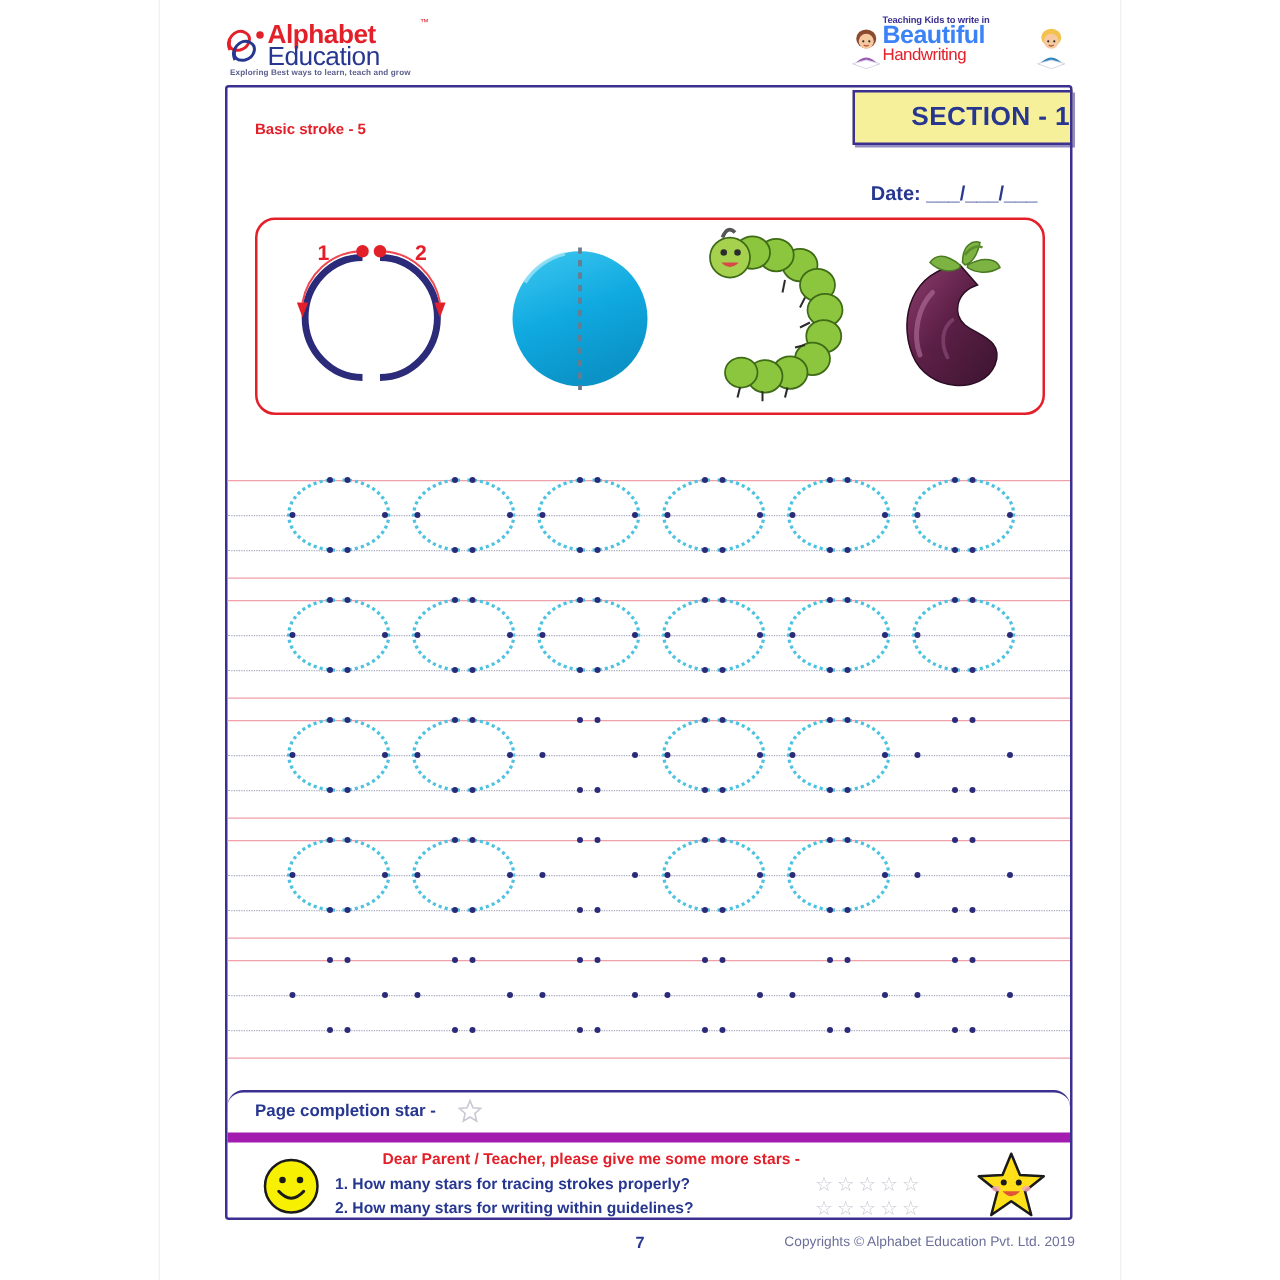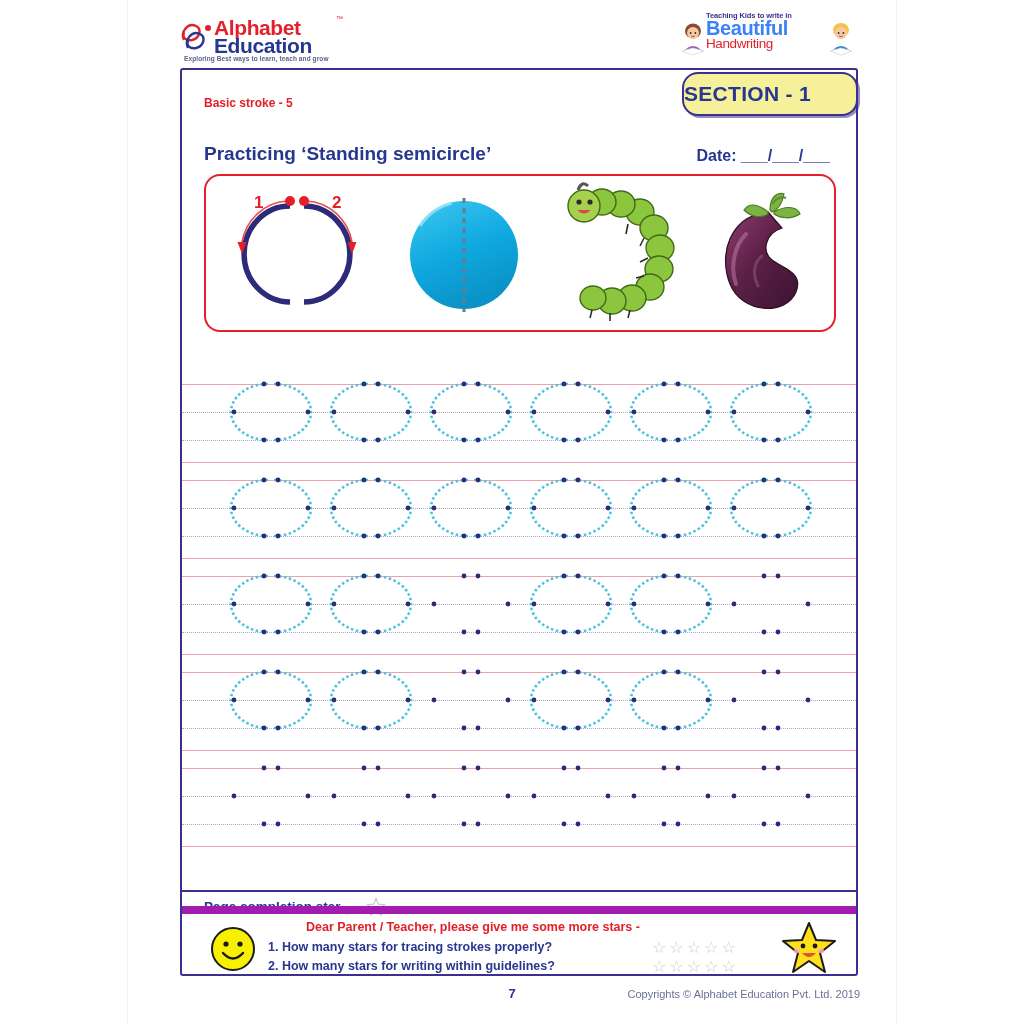--- a/index.html
+++ b/index.html
@@ -33,43 +33,43 @@
   }
   .logo-mark { position:absolute; left:0; top:6px; width:42px; height:34px; }
   .logo-alphabet {
     position:absolute; left:36px; top:4px;
     font-size:21px; font-weight:bold; color:#e3202a; letter-spacing:-0.4px;
     font-family:"Liberation Sans", sans-serif;
   }
   .logo-tm { position:absolute; left:158px; top:3px; font-size:7px; color:#e3202a; }
   .logo-education {
     position:absolute; left:36px; top:22px;
-    font-size:21px; font-weight:bold; color:#27378f; letter-spacing:-0.4px;
+    font-size:21px; font-weight:normal; color:#27378f; letter-spacing:-0.4px;
   }
   .logo-tag {
     position:absolute; left:6px; top:43px;
     font-size:6.5px; color:#5b5f8c; letter-spacing:0.1px; font-weight:bold;
   }
 
   .logo-right { position:absolute; right:36px; top:8px; width:190px; height:54px; }
   .lr-text { position:absolute; left:36px; top:3px; width:104px; text-align:left; }
   .lr-line1 { font-size:7.5px; font-weight:bold; color:#3b2f8f; letter-spacing:-0.1px; white-space:nowrap;}
   .lr-line2 { font-size:20px; font-weight:bold; color:#3b82f6; line-height:16px; letter-spacing:-0.4px;}
   .lr-line3 { font-size:13.5px; font-weight:normal; color:#e3202a; line-height:15px; letter-spacing:-0.4px;}
   .kid { position:absolute; top:12px; width:34px; height:36px; }
   .kid-l { left:6px; } .kid-r { right:2px; }
 
   
   .section-badge {
     position:absolute; right:-2px; top:2px;
     width:176px; height:44px;
     background:#f7f09a;
     border:2px solid #3b2f8f;
-    border-radius:16px;
-    display:flex; align-items:center; justify-content:flex-start;
+    border-radius:0;
+    display:flex; align-items:center; justify-content:flex-end;
     box-shadow:2px 2px 0 rgba(59,47,143,.55);
   }
   .section-badge span { font-size:21px; font-weight:bold; color:#27378f; letter-spacing:0.3px; }
 
   
   .basic-stroke {
     position:absolute; left:22px; top:26px;
     font-size:12px; font-weight:bold; color:#e3202a;
   }
   .practicing {
@@ -102,22 +102,23 @@
   .prow { position:relative; width:100%; }
   .line { position:absolute; left:0; width:100%; }
   .line-solid { border-top:1px solid #f0a0a8; }
   .line-dot {
     border-top:1px dotted #a9a9c4;
   }
   .row-shapes { position:absolute; left:0; top:0; width:100%; height:100%; }
 
   
   .page-star {
-    position:absolute; left:0; bottom:68px; width:100%; height:16px;
+    position:absolute; left:0; bottom:68px; width:100%; height:34px;
     border-top:2px solid #3b2f8f;
+    border-radius:13px;
   }
   .page-star .lbl {
     position:absolute; left:22px; top:7px;
     font-size:13.5px; font-weight:bold; color:#27378f;
   }
   .page-star .st { position:absolute; left:184px; top:5px; }
 
   .parent-box {
     position:absolute; left:0; bottom:0; width:100%; height:68px;
     border-top:8px solid #a21caf;
@@ -193,21 +194,20 @@
     </svg>
   </div>
 
   <div id="sheet">
 
     <div class="section-badge">
       <span>SECTION - 1</span>
     </div>
 
     <div class="basic-stroke">Basic stroke - 5</div>
-    <div class="practicing">Practicing ‘Standing semicircle’</div>
 
     <div class="date-field">
       <span>Date:</span>
       <span>___/___/___</span>
     </div>
 
     <div class="demo-box">
 
       <div class="demo-cell" style="left:6px;width:170px;">
         <svg viewBox="0 0 170 158" width="170" height="158">

